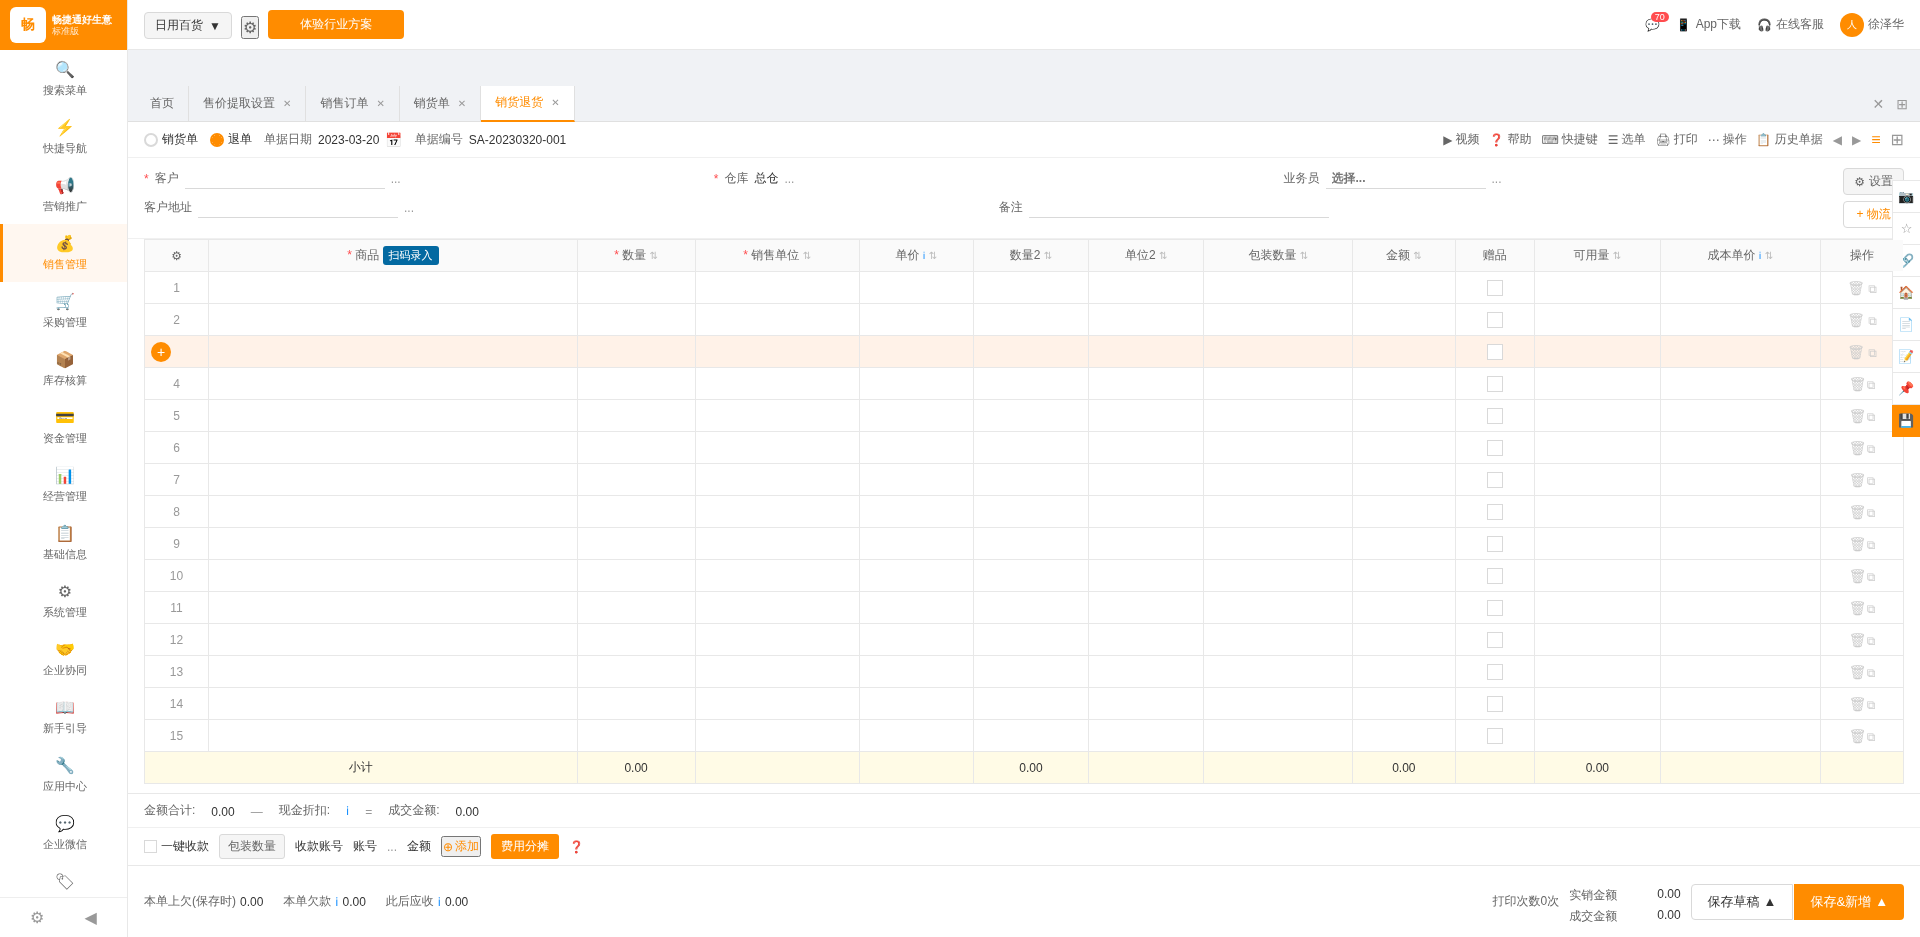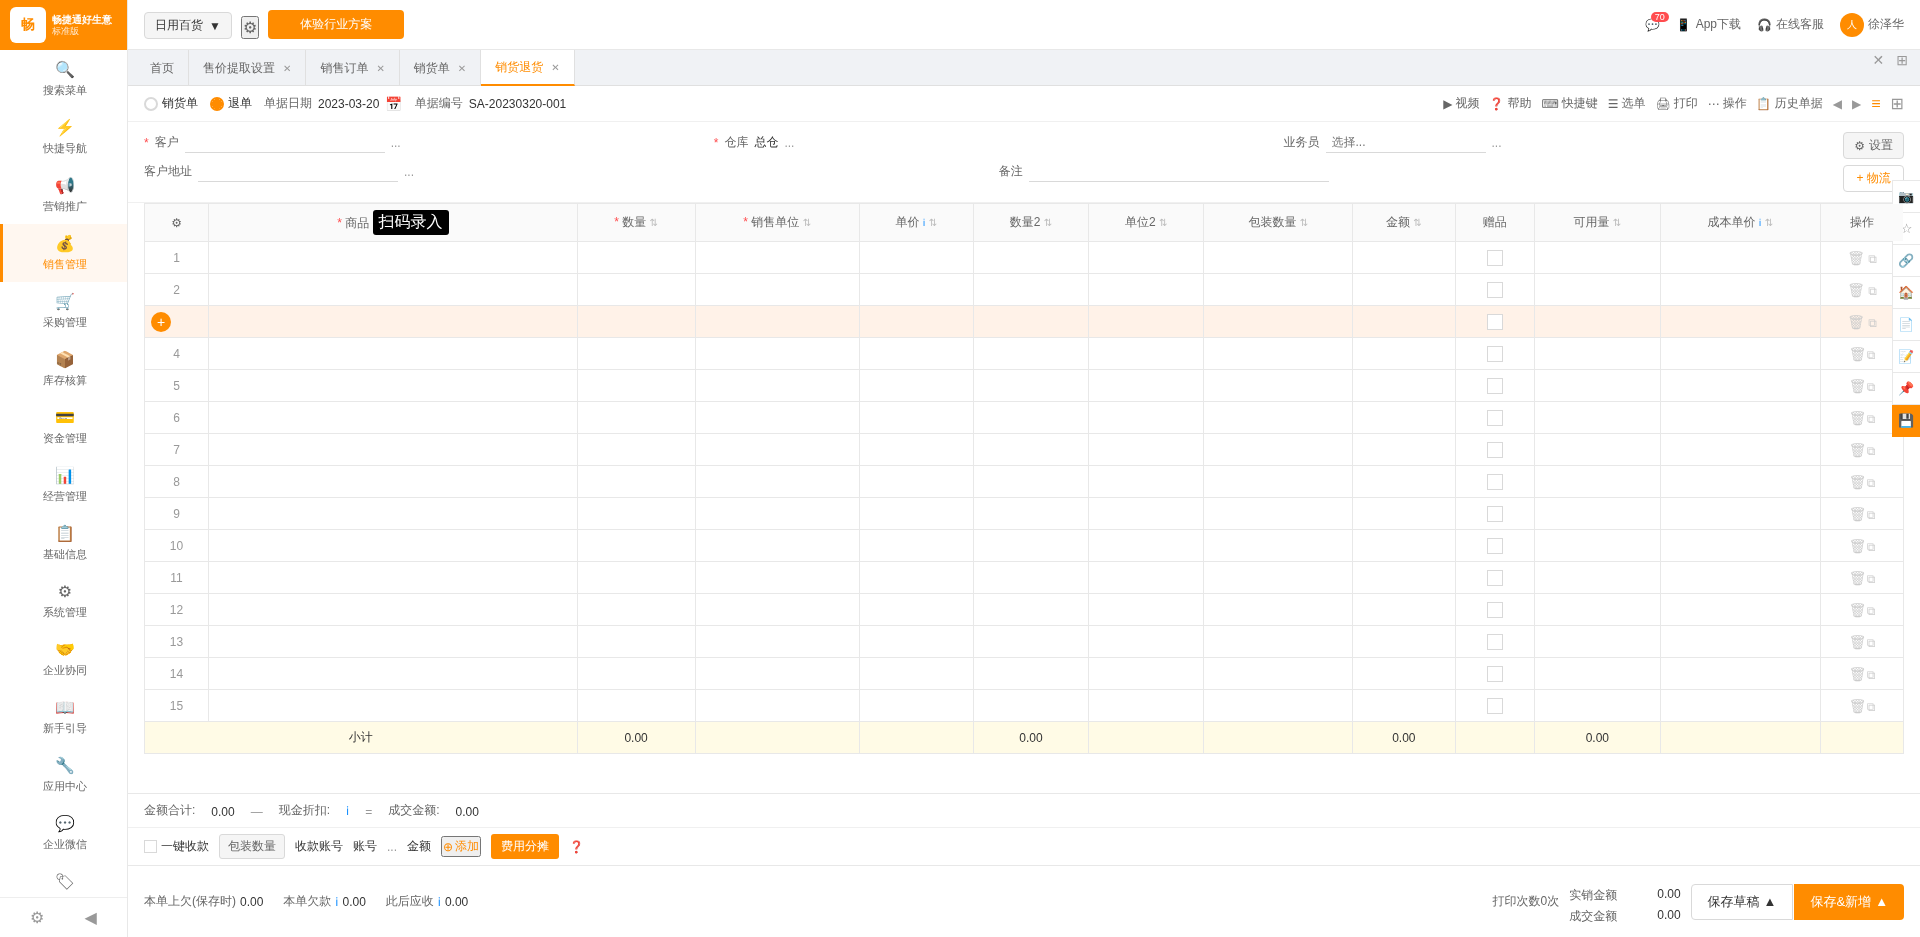--- a/index.html
+++ b/index.html
@@ -32,21 +32,21 @@
     .experience-btn { background: #ff8c00; color: #fff; border: none; border-radius: 4px; padding: 6px 32px; cursor: pointer; font-size: 12px; }
     .settings-icon-btn { color: #666; cursor: pointer; font-size: 16px; }
     
     .top-header-right { display: flex; align-items: center; gap: 16px; color: #666; font-size: 12px; }
     .msg-badge { position: relative; cursor: pointer; }
     .badge-count { position: absolute; top: -6px; right: -8px; background: #ff4d4f; color: #fff; border-radius: 8px; font-size: 9px; padding: 0 4px; min-width: 16px; text-align: center; }
     .header-action { display: flex; align-items: center; gap: 4px; cursor: pointer; }
     .avatar { width: 24px; height: 24px; background: #ff8c00; border-radius: 50%; display: flex; align-items: center; justify-content: center; color: #fff; font-size: 10px; }
     
     
-    .tab-bar { background: #f0f2f5; display: flex; align-items: flex-start; border-bottom: 1px solid #e0e0e0; padding: 0 8px; height: 36px; }
+    .tab-bar { background: #f0f2f5; display: flex; align-items: center; border-bottom: 1px solid #e0e0e0; padding: 0 8px; height: 36px; margin-top: 36px; }
     .tab { display: flex; align-items: center; gap: 6px; padding: 0 14px; height: 36px; cursor: pointer; font-size: 12px; color: #666; border-right: 1px solid #e0e0e0; white-space: nowrap; }
     .tab.active { background: #fff; color: #ff8c00; border-bottom: 2px solid #ff8c00; font-weight: 500; }
     .tab-close { color: #999; font-size: 10px; margin-left: 2px; }
     .tab-bar-actions { margin-left: auto; display: flex; gap: 4px; }
     .tab-bar-action { color: #999; cursor: pointer; font-size: 14px; padding: 2px 4px; }
     
     
     .page-content { flex: 1; background: #fff; overflow: auto; display: flex; flex-direction: column; }
     
     
@@ -64,31 +64,31 @@
     .toolbar-right { display: flex; align-items: center; gap: 10px; font-size: 12px; color: #666; }
     .toolbar-action { display: flex; align-items: center; gap: 3px; cursor: pointer; }
     .settings-btn { background: #f5f5f5; border: 1px solid #d9d9d9; color: #666; padding: 4px 10px; border-radius: 4px; cursor: pointer; font-size: 12px; display: flex; align-items: center; gap: 4px; }
     .add-logistics-btn { background: #fff; border: 1px solid #d9d9d9; color: #ff8c00; padding: 4px 10px; border-radius: 4px; cursor: pointer; font-size: 12px; }
     
     
     .form-area { padding: 10px 16px; border-bottom: 1px solid #f0f0f0; }
     .form-row { display: flex; align-items: center; gap: 20px; margin-bottom: 8px; }
     .form-field-group { display: flex; align-items: center; gap: 6px; flex: 1; }
     .required-star { color: #ff4d4f; }
-    .form-input { border: none; border-bottom: 1px solid #d9d9d9; outline: none; padding: 3px 6px; min-width: 120px; font-size: 12px; color: #333; background: transparent; }
+    .form-input { border: none; border-bottom: 1px solid #d9d9d9; outline: none; padding: 3px 6px; min-width: 120px; font-size: 12px; color: #333; background: transparent; font-weight: bold; }
     .form-dots { color: #999; cursor: pointer; }
     
     
     .table-container { flex: 1; overflow: auto; padding: 0 16px; }
     .data-table { width: 100%; border-collapse: collapse; font-size: 12px; }
     .data-table th { background: #fafafa; border: 1px solid #e8e8e8; padding: 6px 8px; text-align: center; color: #666; font-weight: normal; white-space: nowrap; position: sticky; top: 0; z-index: 1; }
     .data-table td { border: 1px solid #e8e8e8; padding: 4px 6px; text-align: center; height: 32px; }
     .row-num { color: #999; text-align: center; }
     .th-settings { cursor: pointer; }
-    .scan-btn { background: #000000; color: #fff; border: none; border-radius: 3px; padding: 2px 6px; font-size: 16px; cursor: pointer; }
+    .scan-btn { background: #0369a1; color: #fff; border: none; border-radius: 3px; padding: 2px 6px; font-size: 11px; cursor: pointer; }
     .sort-icon { color: #bbb; font-size: 10px; cursor: pointer; }
     .info-icon { color: #1890ff; font-size: 10px; cursor: pointer; }
     .checkbox-cell { width: 16px; height: 16px; border: 1px solid #d9d9d9; display: inline-block; vertical-align: middle; cursor: pointer; }
     .active-row td { background: #fff2e8 !important; }
     .add-row-btn { width: 20px; height: 20px; background: #ff8c00; color: #fff; border: none; border-radius: 50%; cursor: pointer; font-size: 14px; display: flex; align-items: center; justify-content: center; }
     .subtotal-row td { background: #fffbe6; font-weight: 500; }
     .delete-btn { color: #ccc; cursor: pointer; font-size: 14px; }
     .copy-btn { color: #ccc; cursor: pointer; font-size: 12px; }
     
     

